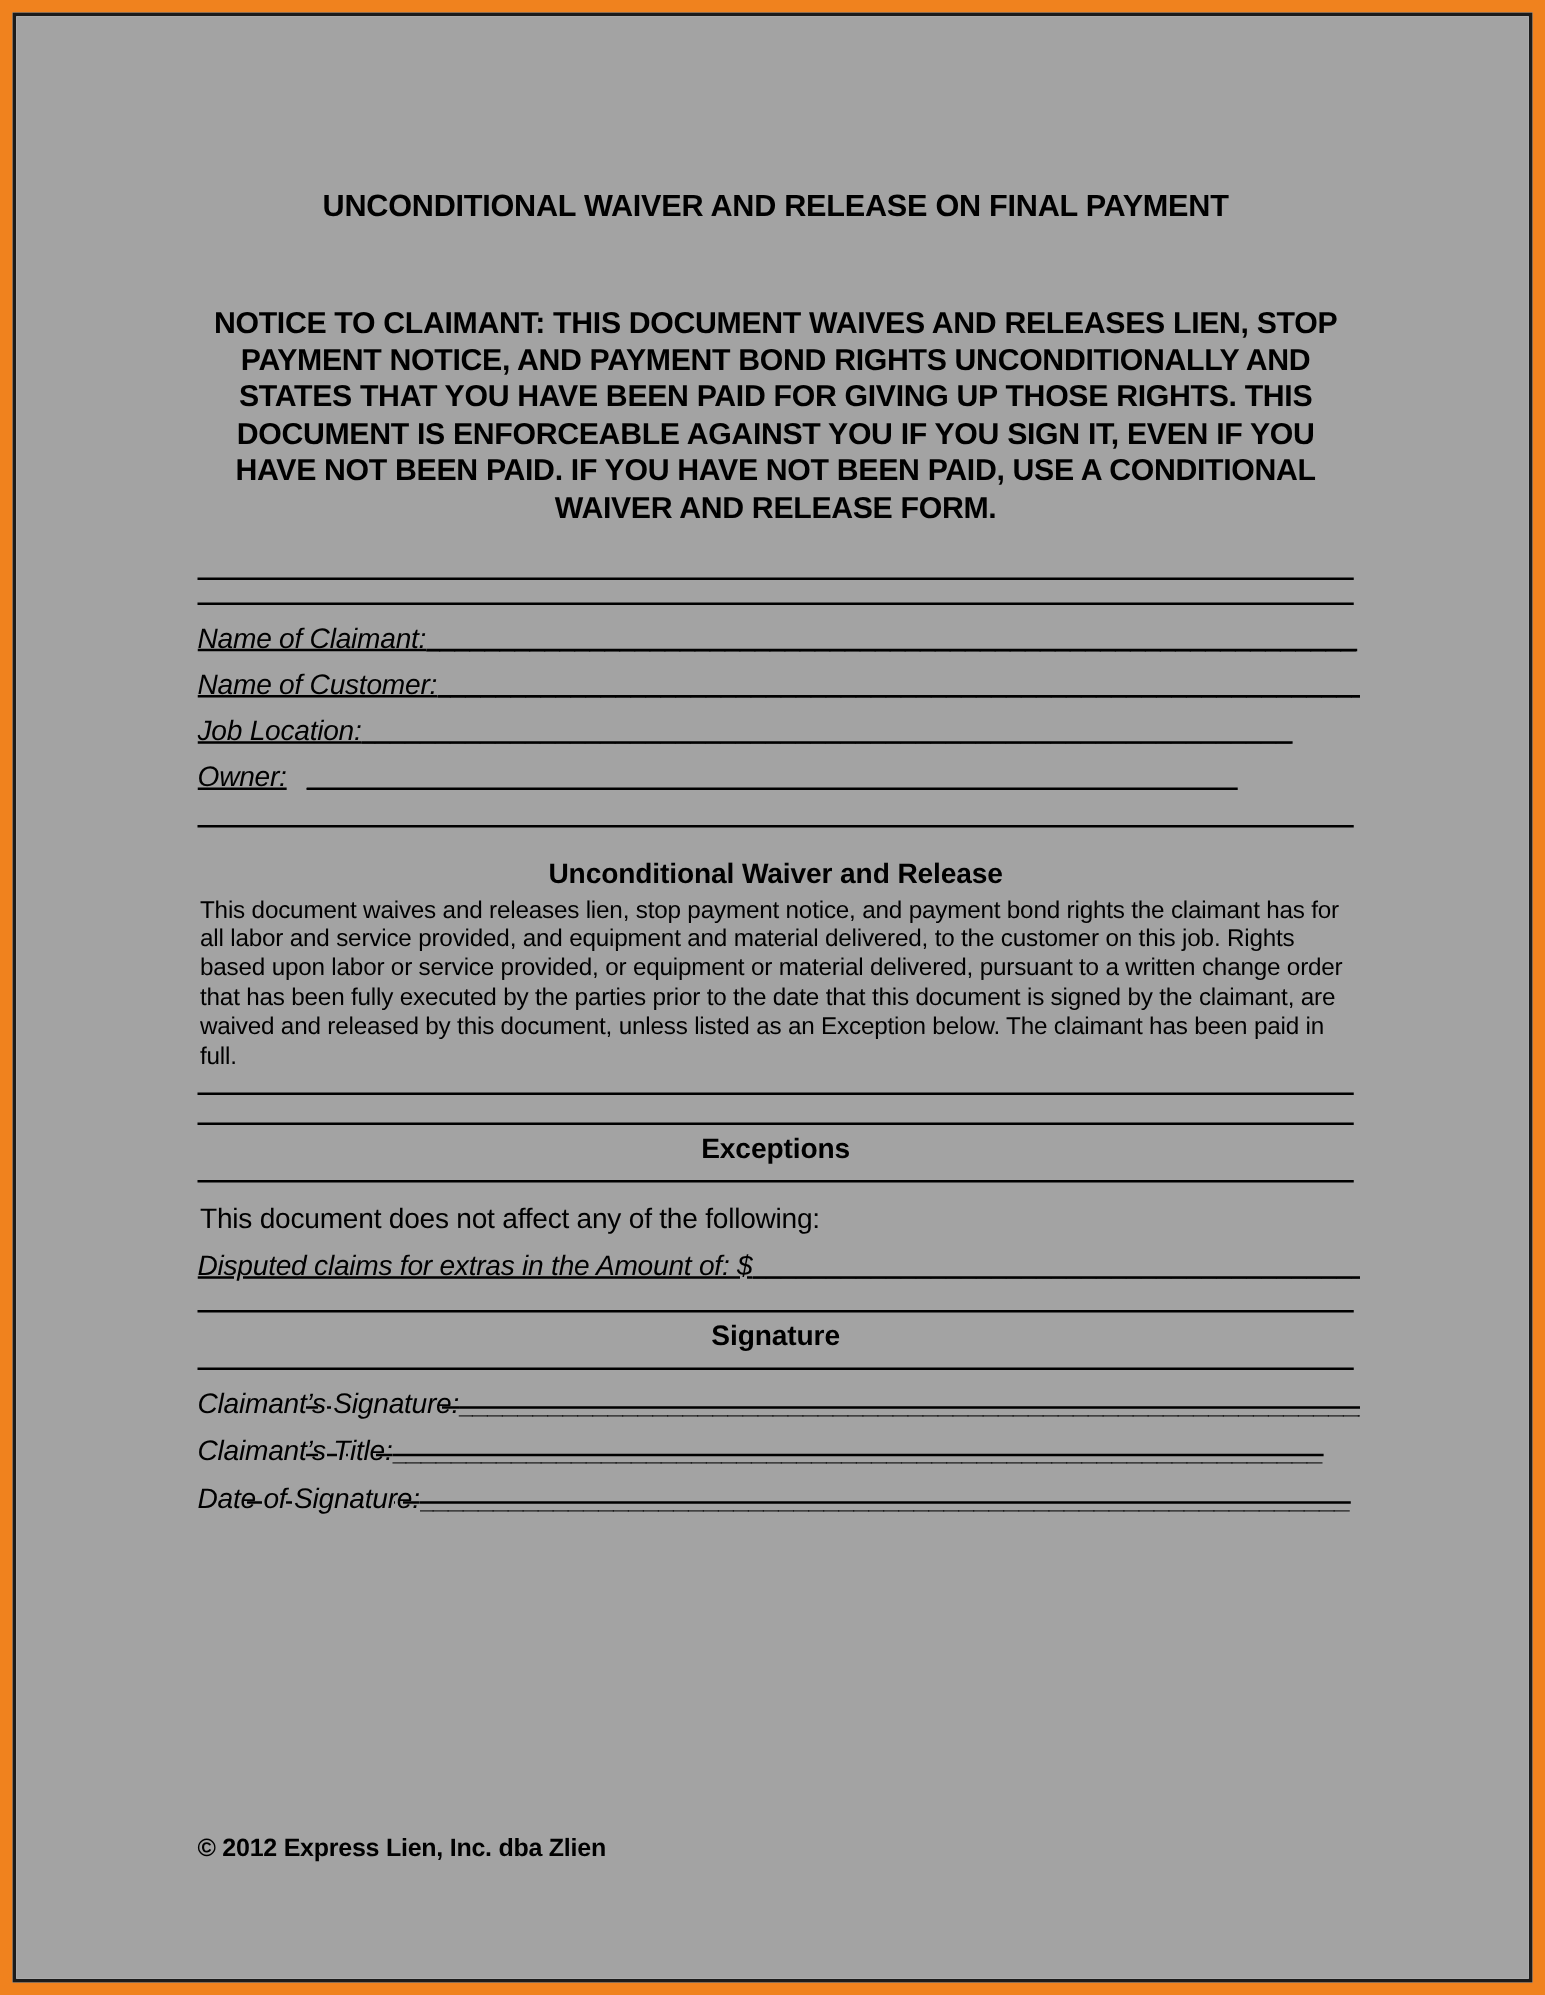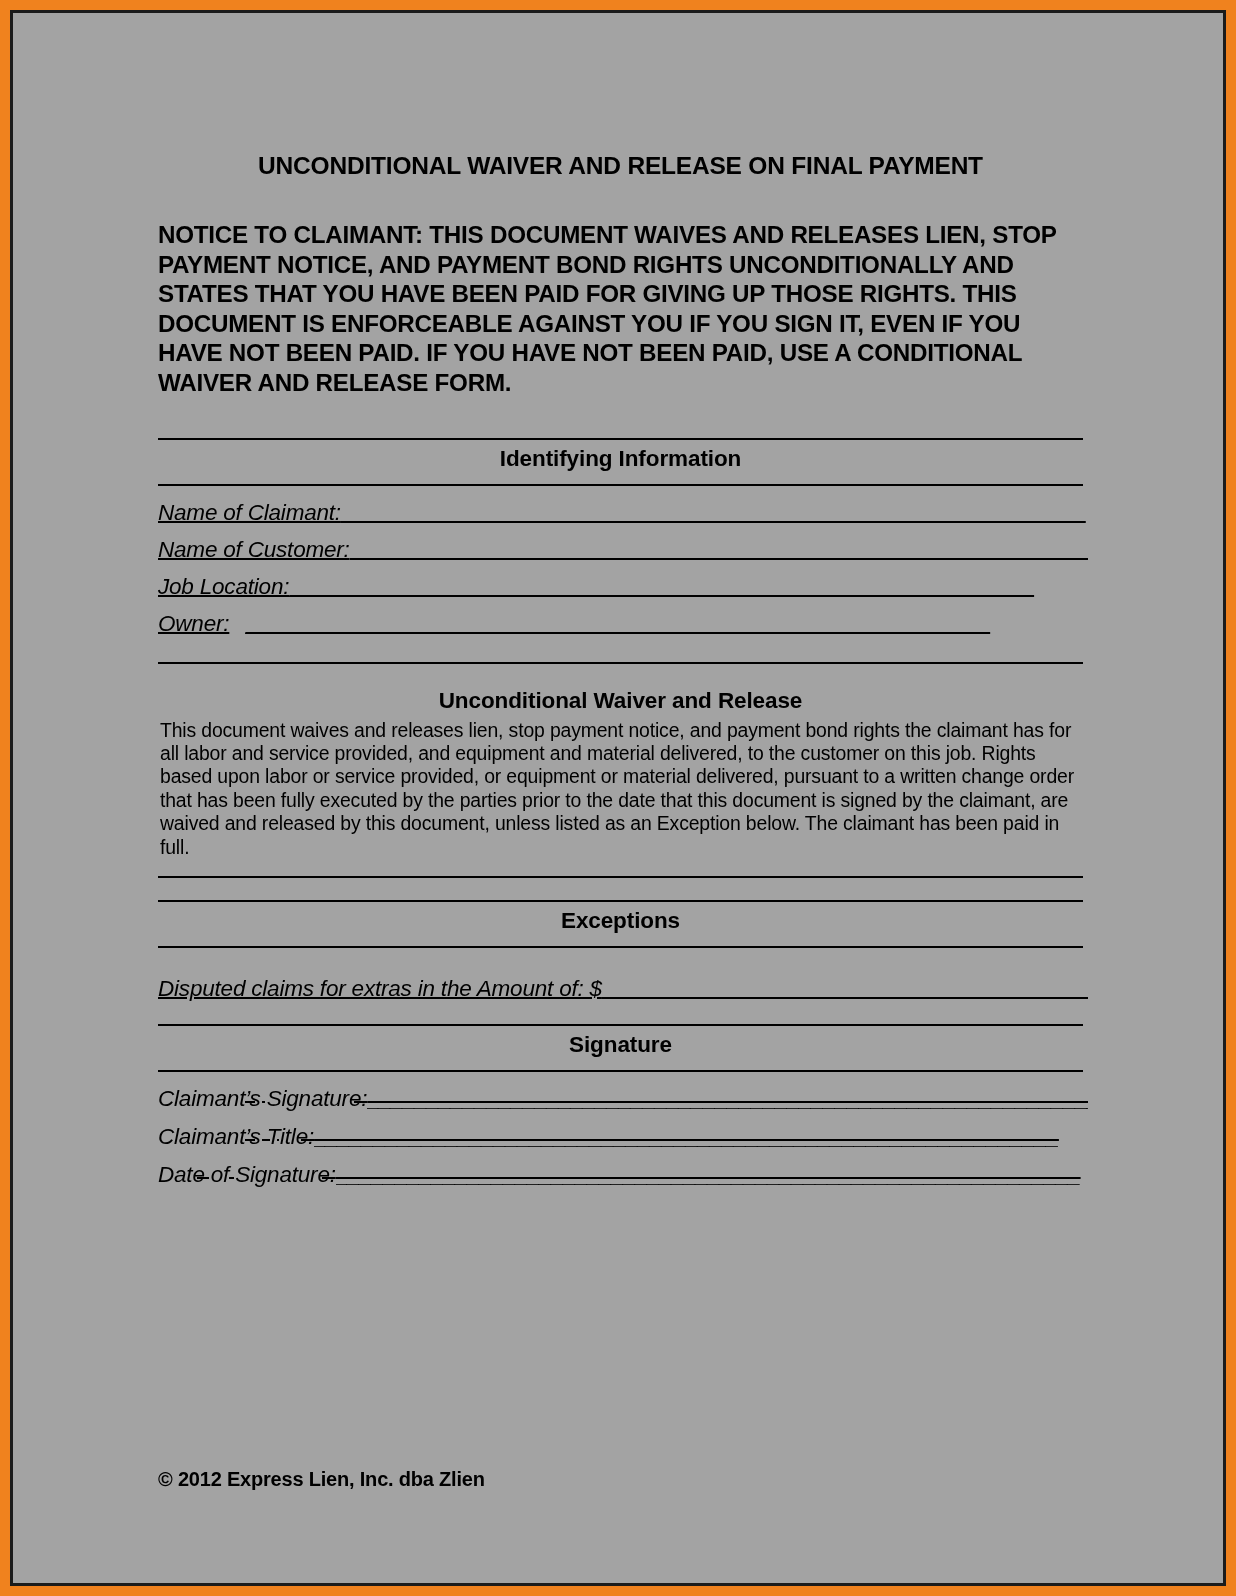--- a/index.html
+++ b/index.html
@@ -63,28 +63,28 @@
     font-size: 24.5px;
     font-weight: bold;
     letter-spacing: -0.2px;
     margin-top: 139px;
     color: #000;
     white-space: nowrap;
   }
 
   
   .notice {
-    margin-top: 40px;
+    margin-top: 64px;
     margin-left: 10px;
     width: 925px;
     font-size: 24.2px;
     font-weight: bold;
     line-height: 29.6px;
     letter-spacing: -0.25px;
-    text-align: left;
+    text-align: center;
     color: #000;
   }
 
   
   .rule {
     height: 0;
     border-top: 2.4px solid #000;
     width: 925px;
     margin-left: 10px;
   }
@@ -174,21 +174,20 @@
   <div class="sheet">
     <div class="content">
 
       <div class="doc-title">UNCONDITIONAL WAIVER AND RELEASE ON FINAL PAYMENT</div>
 
       <div class="notice">NOTICE TO CLAIMANT: THIS DOCUMENT WAIVES AND RELEASES LIEN, STOP PAYMENT NOTICE, AND PAYMENT BOND RIGHTS UNCONDITIONALLY AND STATES THAT YOU HAVE BEEN PAID FOR GIVING UP THOSE RIGHTS. THIS DOCUMENT IS ENFORCEABLE AGAINST YOU IF YOU SIGN IT, EVEN IF YOU HAVE NOT BEEN PAID. IF YOU HAVE NOT BEEN PAID, USE A CONDITIONAL WAIVER AND RELEASE FORM.</div>
 
       <div style="height:40px"></div>
       <div class="rule"></div>
       <div style="height:6px"></div>
-      <div class="section-head">Identifying Information</div>
       <div style="height:12px"></div>
       <div class="rule thin"></div>
 
       <div class="fields">
 
         <div class="field-row" style="margin-top:14px;">
           <span class="field-label">Name of Claimant:</span>
           <span class="field-fill">______________________________________________________________</span>
         </div>
 
@@ -220,20 +219,21 @@
       <div class="rule thin"></div>
 
       <div style="height:22px"></div>
       <div class="rule"></div>
       <div style="height:6px"></div>
       <div class="section-head">Exceptions</div>
       <div style="height:12px"></div>
       <div class="rule thin"></div>
 
       <div style="height:16px"></div>
+      <div class="plain-line">This document does not affect  any of the following:</div>
 
       <div class="fields">
         <div class="field-row" style="margin-top:12px;">
           <span class="field-label">Disputed claims for extras in the Amount of: $</span>
           <span class="field-fill">____________________________________________</span>
         </div>
       </div>
 
       <div style="height:22px"></div>
       <div class="rule"></div>

